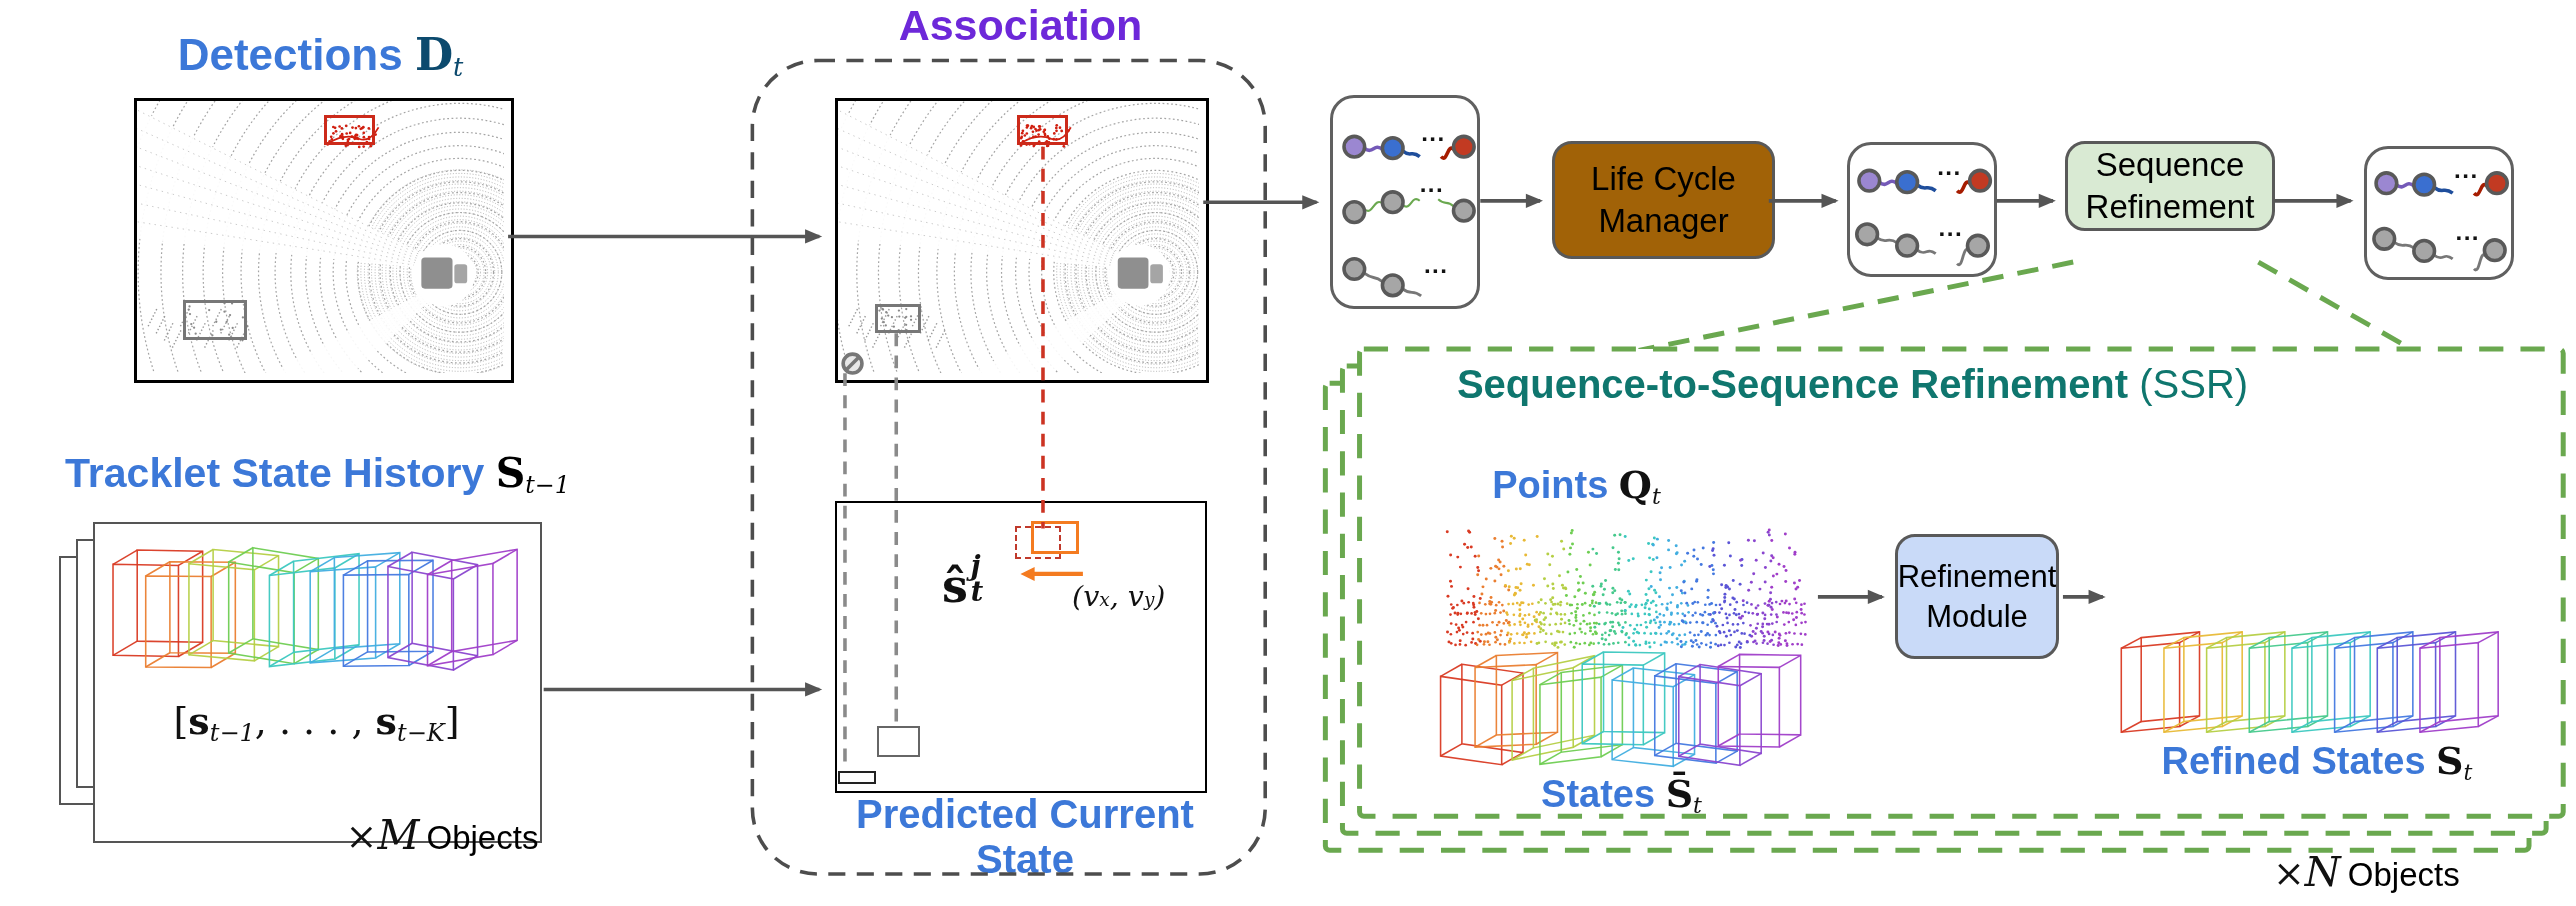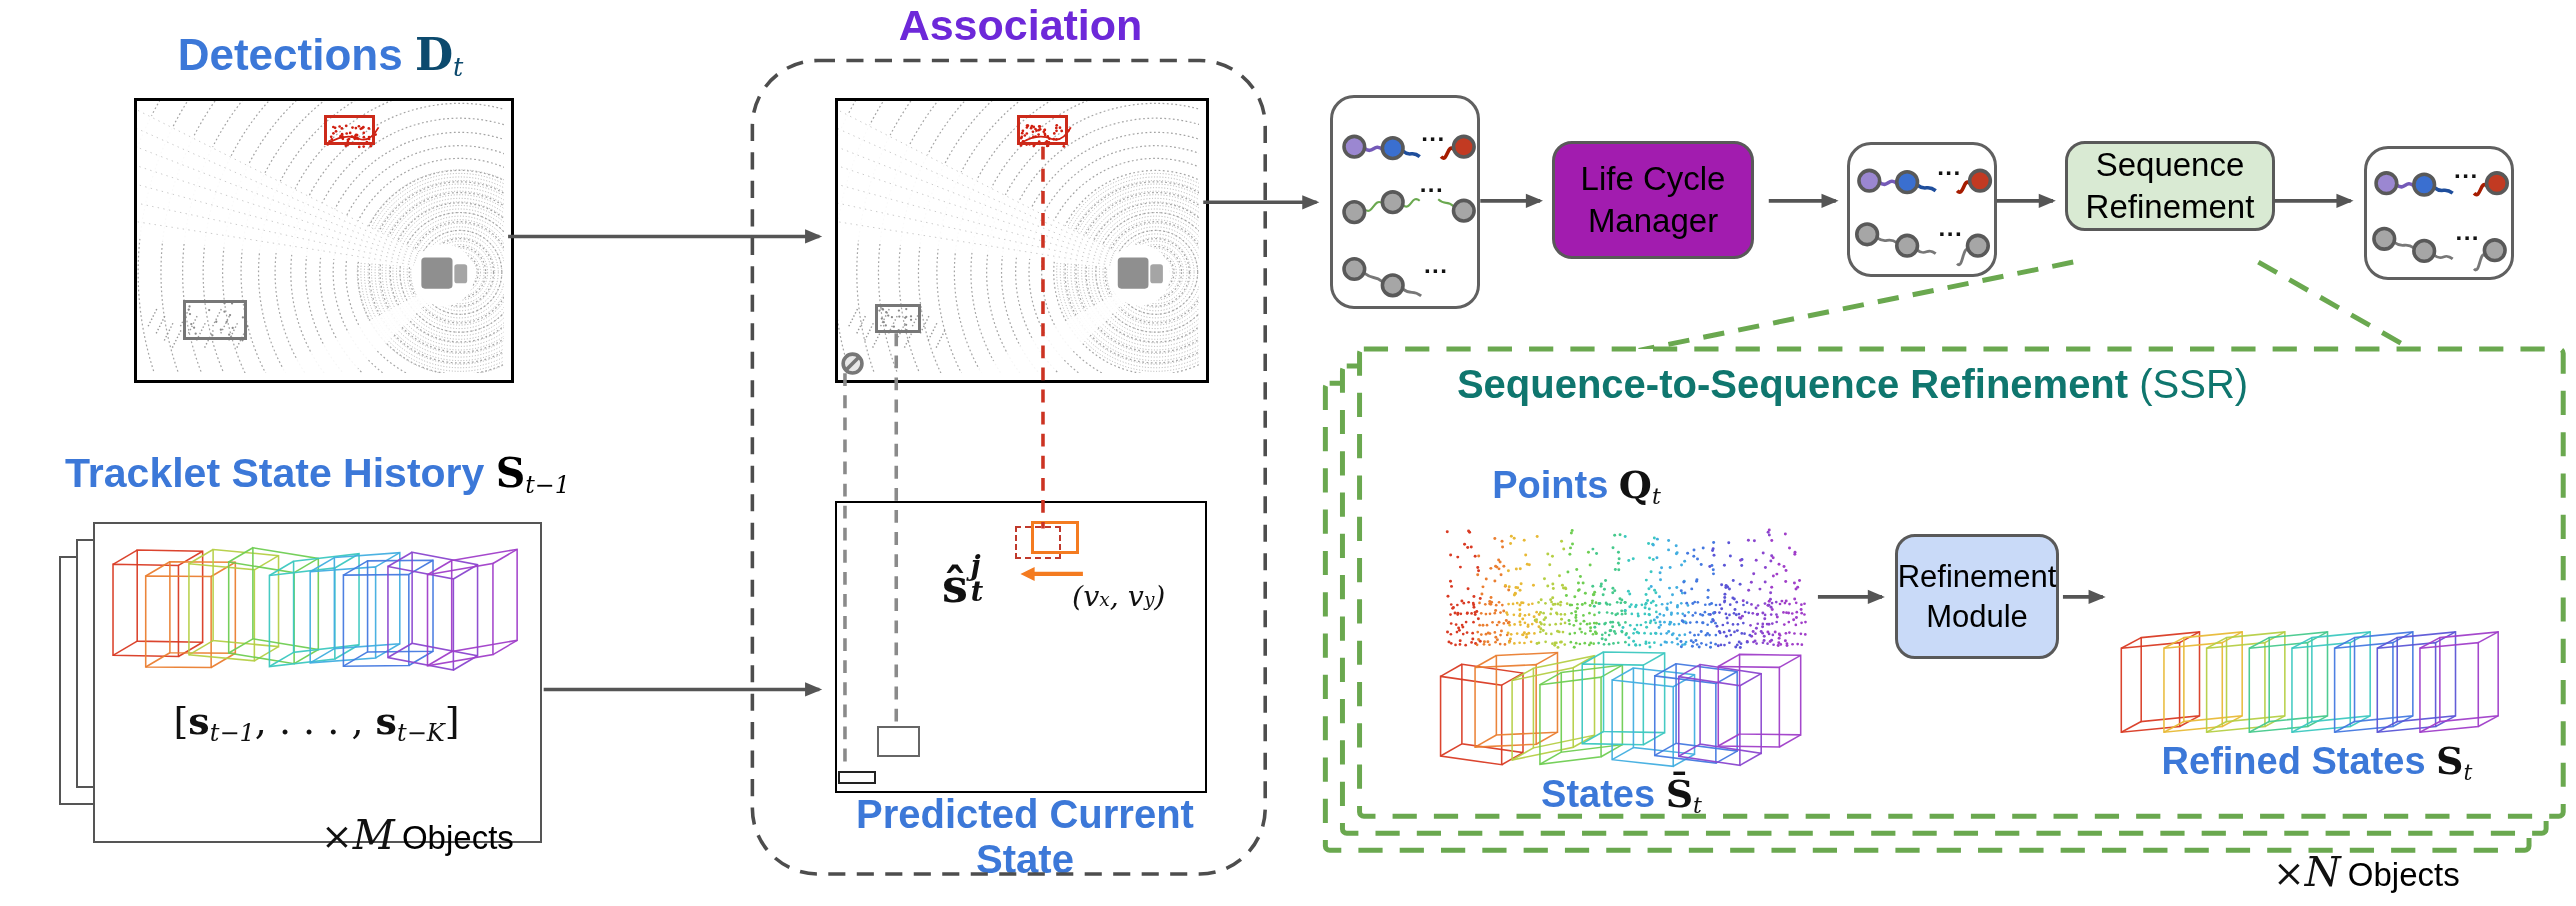--- a/index.html
+++ b/index.html
@@ -483,21 +483,21 @@
     <div class="abs vel" style="left:235px;top:77px">
       <span>(</span><span>v</span><span class="sub" style="font-size:18.5px">x</span><span>, </span><span>v</span><span class="sub" style="font-size:18.5px">y</span><span>)</span>
     </div>
     <div class="abs det-box" style="left:40px;top:223px;width:43px;height:31px;border:2.8px solid #666"></div>
     <div class="abs det-box" style="left:1.4px;top:268px;width:38px;height:13px;border:2.1px solid #222"></div>
   </div>
   <div class="abs mid-label blue center" style="left:804px;top:792px;width:442px;font-size:40px;z-index:2">
     <span>Predicted Current State</span>
   </div>
 
-  <div class="abs count-lbl" style="left:321px;top:811px;width:242px;z-index:2">
+  <div class="abs count-lbl" style="left:321px;top:811px;width:242px;text-align:center;z-index:2">
     <span class="times">×</span><span class="var">M</span><span class="word">Objects</span>
   </div>
 
   <div class="abs node-box" style="left:1330px;top:95px;width:150px;height:214px;z-index:2" id="nbox1">
       <svg width="150" height="214" viewBox="0 0 211 300">
         <path d="M44,70 C57,80 57,62 70,72" fill="none" stroke="#7459b8" stroke-width="5"></path>
         <path d="M98,74 C110,84 110,72 122,82" fill="none" stroke="#1f4e9c" stroke-width="5"></path>
         <path d="M152,82 C161,92 161,62 170,72" fill="none" stroke="#a61c00" stroke-width="5"></path>
         <circle cx="30" cy="68" r="14.5" fill="#9b87d1" stroke="#595959" stroke-width="5"></circle>
         <circle cx="84" cy="70" r="14.5" fill="#3a6fd0" stroke="#595959" stroke-width="5"></circle>
@@ -511,21 +511,21 @@
         <circle cx="184" cy="158" r="14.5" fill="#a6a6a6" stroke="#595959" stroke-width="5"></circle>
         <text x="122" y="132" font-family="Liberation Sans, sans-serif" font-size="34" font-weight="bold" fill="#111" letter-spacing="2">...</text>
         <path d="M44,246 C57,256 57,248 70,258" fill="none" stroke="#777777" stroke-width="4"></path>
         <path d="M98,268 C111,278 111,268 124,278" fill="none" stroke="#777777" stroke-width="4"></path>
         <circle cx="30" cy="240" r="14.5" fill="#a6a6a6" stroke="#595959" stroke-width="5"></circle>
         <circle cx="84" cy="263" r="14.5" fill="#a6a6a6" stroke="#595959" stroke-width="5"></circle>
         <text x="128" y="246" font-family="Liberation Sans, sans-serif" font-size="34" font-weight="bold" fill="#111" letter-spacing="2">...</text>
       </svg>
     </div>
 
-  <div class="abs pipe-box" style="left:1552px;top:141px;width:202px;height:118px;background:#a21caf;z-index:2">
+  <div class="abs pipe-box" style="left:1552px;top:141px;width:223px;height:118px;background:#a16207;z-index:2">
     <div>Life Cycle</div>
     <div>Manager</div>
   </div>
 
   <div class="abs node-box" style="left:1847px;top:142px;width:150px;height:135px;z-index:2" id="nbox2">
       <svg width="150" height="135" viewBox="0 0 210 189">
         <path d="M41,52 C53.5,62 53.5,44 66,54" fill="none" stroke="#7459b8" stroke-width="5"></path>
         <path d="M94,56 C107,66 107,54 120,64" fill="none" stroke="#1f4e9c" stroke-width="5"></path>
         <path d="M150,64 C159,74 159,44 168,54" fill="none" stroke="#a61c00" stroke-width="5"></path>
         <circle cx="27" cy="50" r="14.5" fill="#9b87d1" stroke="#595959" stroke-width="5"></circle>

